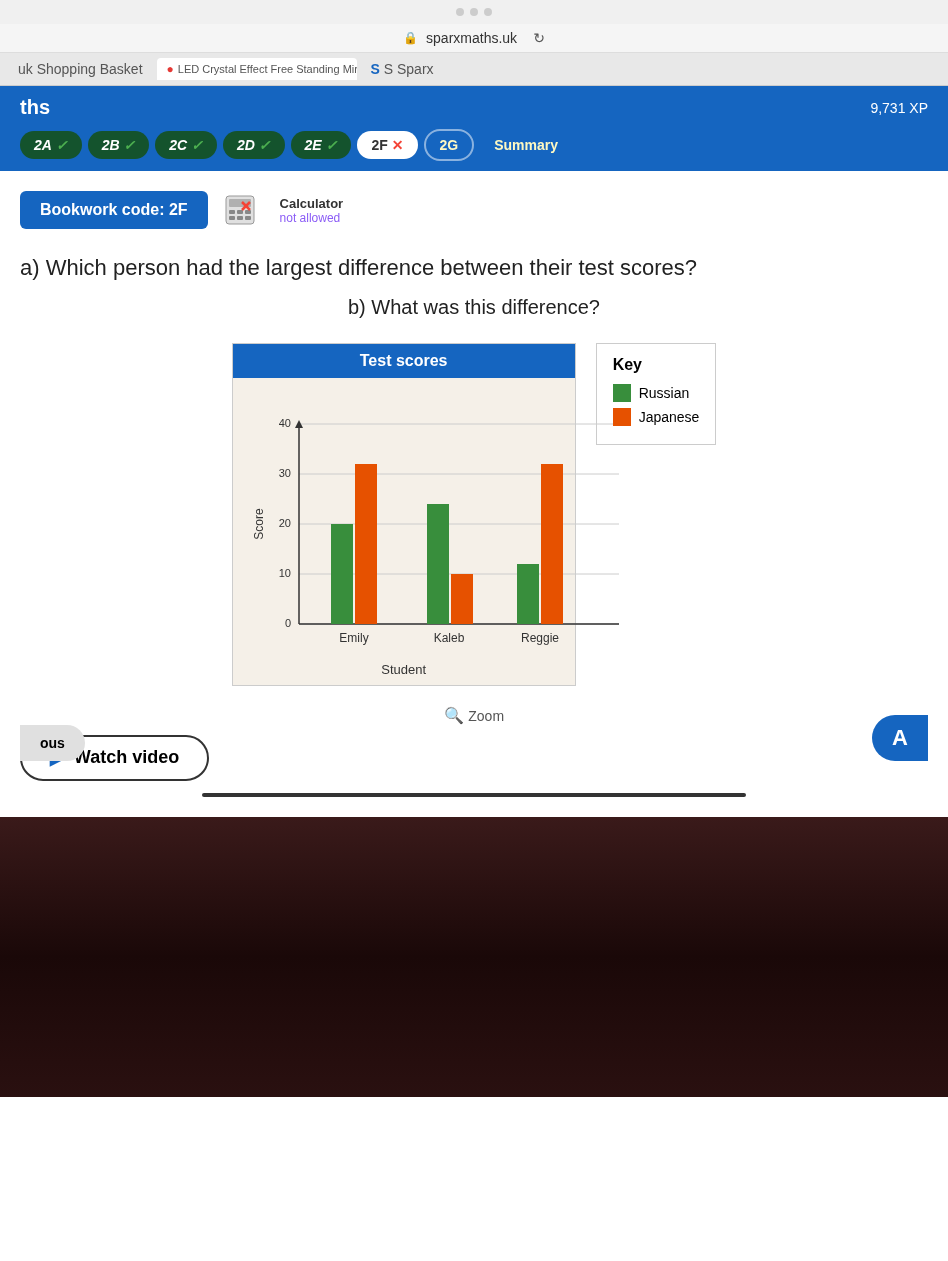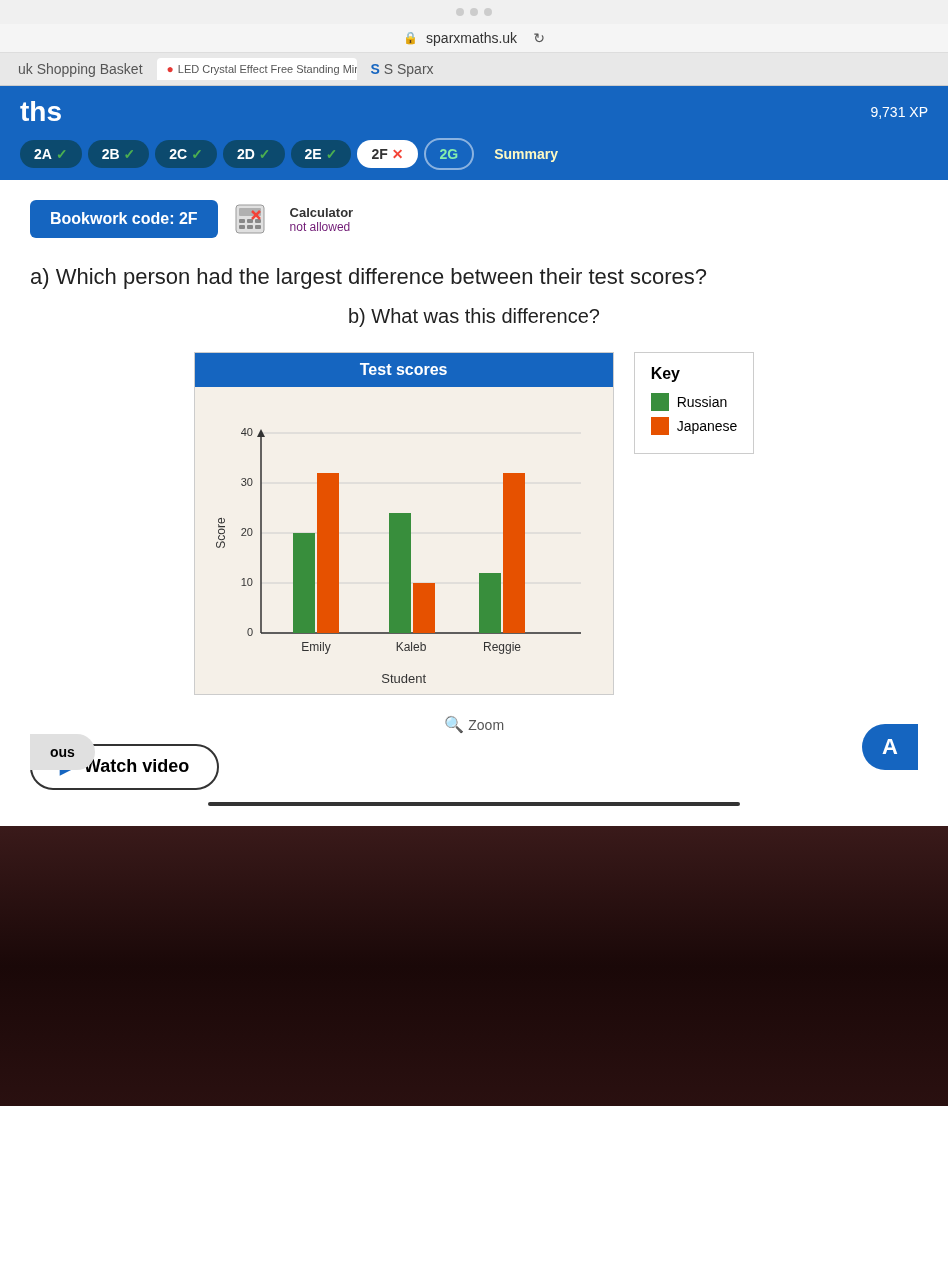--- a/index.html
+++ b/index.html
@@ -12,46 +12,46 @@
     .lock-icon { font-size: 12px; color: #555; }
     .url-text { font-size: 14px; color: #333; font-weight: 500; }
     .reload-icon { font-size: 14px; color: #555; margin-left: 8px; }
 
     .browser-tabs { background: #e8e8e8; display: flex; align-items: center; padding: 4px 8px; gap: 4px; font-size: 12px; border-bottom: 1px solid #ccc; overflow: hidden; }
     .tab { padding: 4px 10px; background: #fff; border-radius: 4px 4px 0 0; font-size: 11px; white-space: nowrap; overflow: hidden; text-overflow: ellipsis; max-width: 200px; }
     .tab-other { padding: 4px 10px; font-size: 14px; color: #555; white-space: nowrap; }
 
     
     .app-header { background: #1565c0; color: #fff; display: flex; align-items: center; justify-content: space-between; padding: 10px 20px; }
-    .app-title { font-size: 28px; font-weight: bold; color: #fff; }
+    .app-title { font-size: 20px; font-weight: bold; color: #fff; }
     .app-xp { font-size: 14px; color: #fff; }
 
     
     .nav-tabs { background: #1565c0; padding: 0 20px 10px 20px; display: flex; gap: 6px; align-items: center; }
     .nav-tab { padding: 6px 14px; border-radius: 20px; font-size: 14px; font-weight: 600; border: none; cursor: pointer; display: flex; align-items: center; gap: 4px; }
-    .nav-tab.completed { background: #0c4a6e; color: #fff; }
+    .nav-tab.completed { background: #14532d; color: #fff; font-style: italic; }
     .nav-tab.current { background: #fff; color: #333; }
-    .nav-tab.locked { background: transparent; color: #86efac; border: 2px solid rgba(255,255,255,0.5); }
+    .nav-tab.locked { background: transparent; color: #fef9c3; border: 2px solid rgba(255,255,255,0.5); }
     .nav-tab.summary { background: transparent; color: #fef9c3; border: none; font-size: 14px; }
     .check-icon { color: #4caf50; font-weight: bold; }
     .x-icon { color: #f44336; font-weight: bold; }
 
     
-    .main-content { padding: 20px 30px; background: #fff; }
+    .main-content { padding: 20px 20px; background: #fff; }
 
     .bookwork-bar { display: flex; align-items: center; gap: 16px; margin-bottom: 24px; }
     .bookwork-code { background: #1565c0; color: #fff; padding: 10px 20px; border-radius: 6px; font-size: 16px; font-weight: bold; }
     .calculator-info { display: flex; align-items: center; gap: 24px; font-size: 13px; color: #333; }
 
     .question-text { font-size: 22px; color: #222; margin-bottom: 12px; line-height: 1.4; }
     .question-sub { font-size: 20px; color: #222; margin-bottom: 24px; text-align: center; }
 
     
     .chart-section { display: flex; align-items: flex-start; gap: 20px; margin-bottom: 20px; justify-content: center; }
-    .chart-container { background: #e8f0f8; border: 1px solid #ccc; padding: 0; width: 420px; }
+    .chart-container { background: #e8f0f8; border: 1px solid #ccc; padding: 0; width: 344px; }
     .chart-title-bar { background: #1565c0; color: #fff; text-align: center; padding: 8px; font-size: 16px; font-weight: bold; }
     .chart-inner { padding: 16px 16px 8px 16px; background: #f5f0e8; }
 
     .chart-key { border: 1px solid #ccc; padding: 12px 16px; min-width: 120px; }
     .key-title { font-size: 16px; font-weight: bold; margin-bottom: 10px; }
     .key-item { display: flex; align-items: center; gap: 8px; margin-bottom: 6px; font-size: 14px; }
     .key-swatch { width: 18px; height: 18px; display: inline-block; }
     .watch-video-btn { background: #fff; border: 2px solid #333; border-radius: 24px; padding: 10px 24px; font-size: 18px; font-weight: 600; display: flex; align-items: center; gap: 10px; cursor: pointer; }
 
     .prev-btn { position: absolute; left: 0; bottom: 20px; background: #e0e0e0; border-radius: 0 24px 24px 0; padding: 10px 16px; font-size: 14px; font-weight: 600; cursor: pointer; }
@@ -141,21 +141,21 @@
         <rect x="13" y="16" width="6" height="4" rx="1" fill="#888"></rect>
         <rect x="21" y="16" width="6" height="4" rx="1" fill="#888"></rect>
         <rect x="5" y="22" width="6" height="4" rx="1" fill="#888"></rect>
         <rect x="13" y="22" width="6" height="4" rx="1" fill="#888"></rect>
         <rect x="21" y="22" width="6" height="4" rx="1" fill="#888"></rect>
         <line x1="18" y1="8" x2="26" y2="16" stroke="#f44336" stroke-width="2.5"></line>
         <line x1="26" y1="8" x2="18" y2="16" stroke="#f44336" stroke-width="2.5"></line>
       </svg>
       <div>
         <div style="font-size:13px;font-weight:600;">Calculator</div>
-        <div style="font-size:12px;color:#701a75;">not allowed</div>
+        <div style="font-size:12px;color:#8b5cf6;">not allowed</div>
       </div>
     </div>
   </div>
 
   <div class="question-text">a) Which person had the largest difference between their test scores?</div>
   <div class="question-sub">b) What was this difference?</div>
 
   <div class="chart-section">
     <div class="chart-container">
       <div class="chart-title-bar">Test scores</div>

